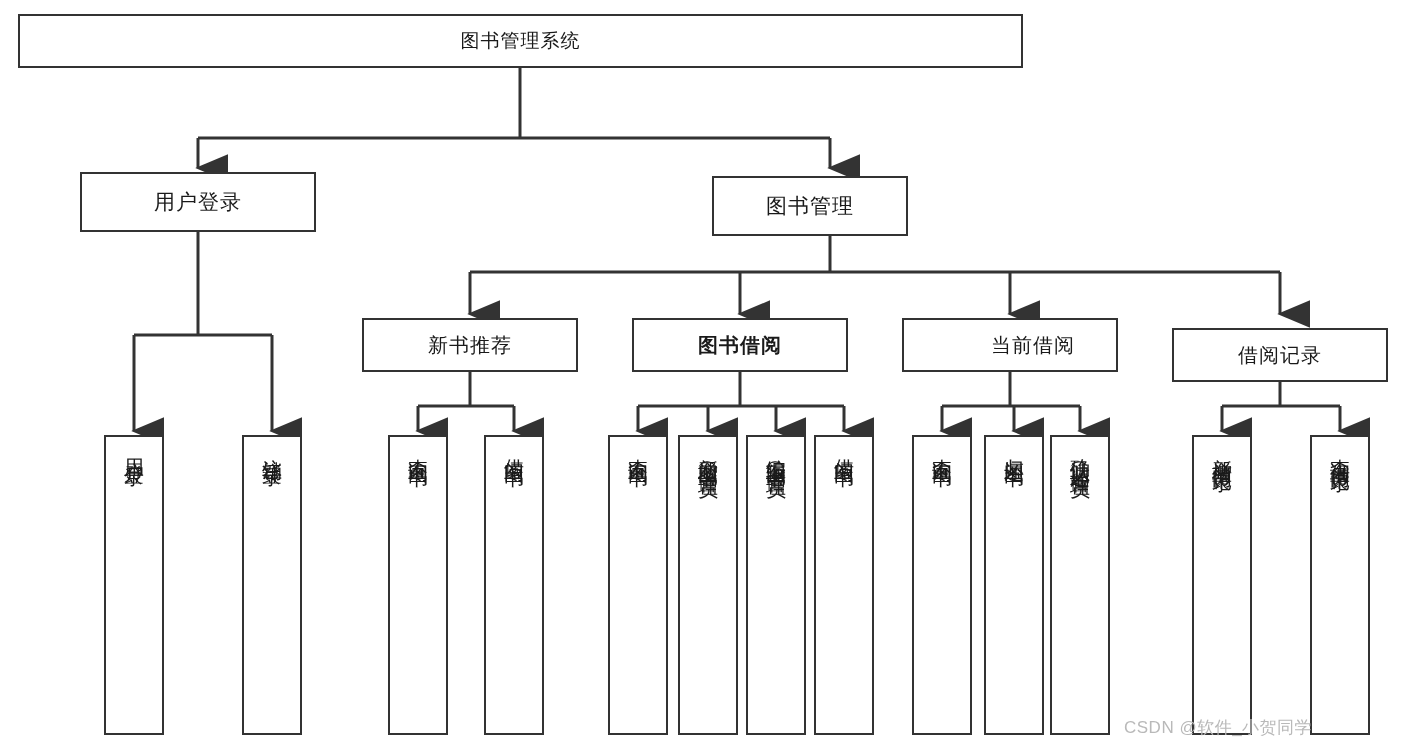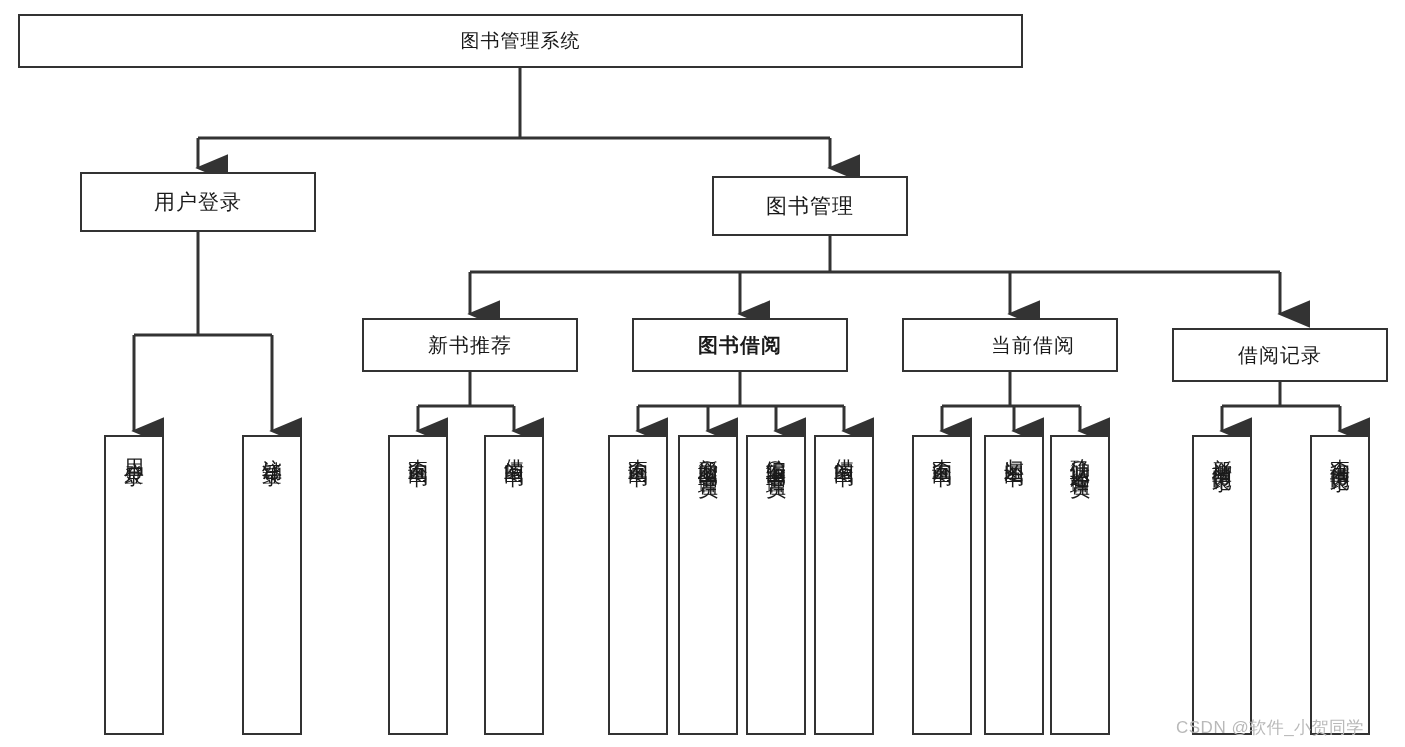--- a/index.html
+++ b/index.html
@@ -57,21 +57,21 @@
     padding: 6px 0;
     line-height: 1.05;
     justify-content: flex-start;
   }
   .node.leaf .leaf-text {
     display: block;
   }
   
   #watermark {
     position: absolute;
-    left: 1176px;
+    left: 1124px;
     top: 716px;
     font-size: 17px;
     color: #b9b9b9;
     white-space: nowrap;
     letter-spacing: 0.5px;
     pointer-events: none;
   }
 </style>
 </head>
 <body>

